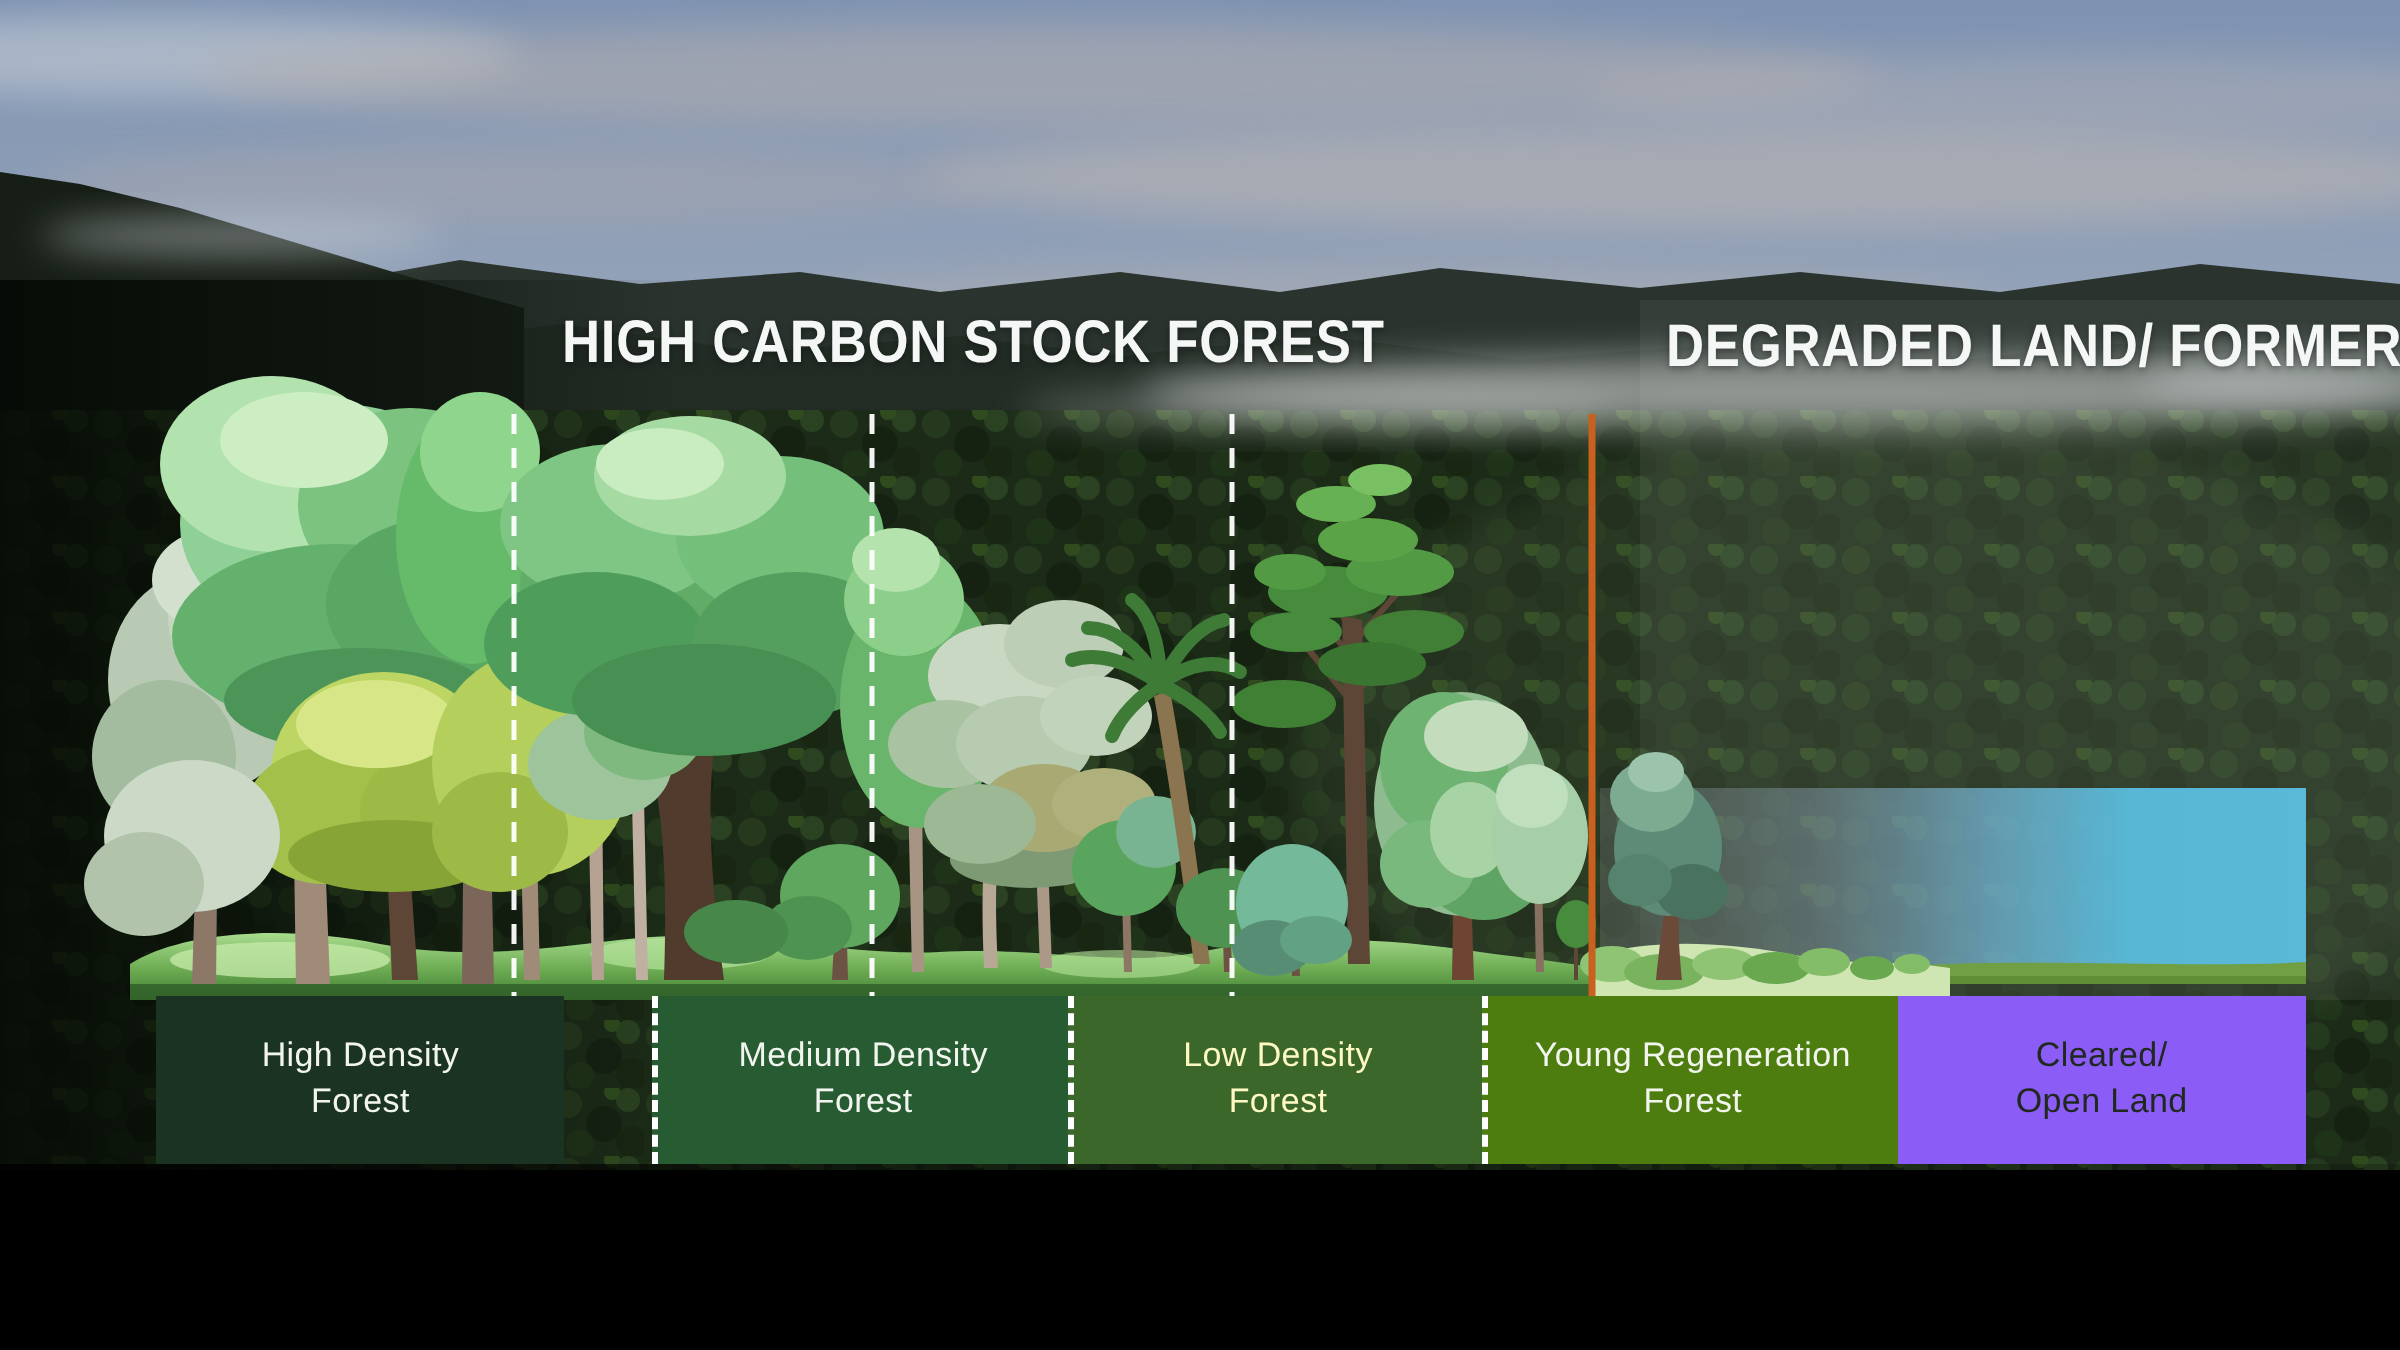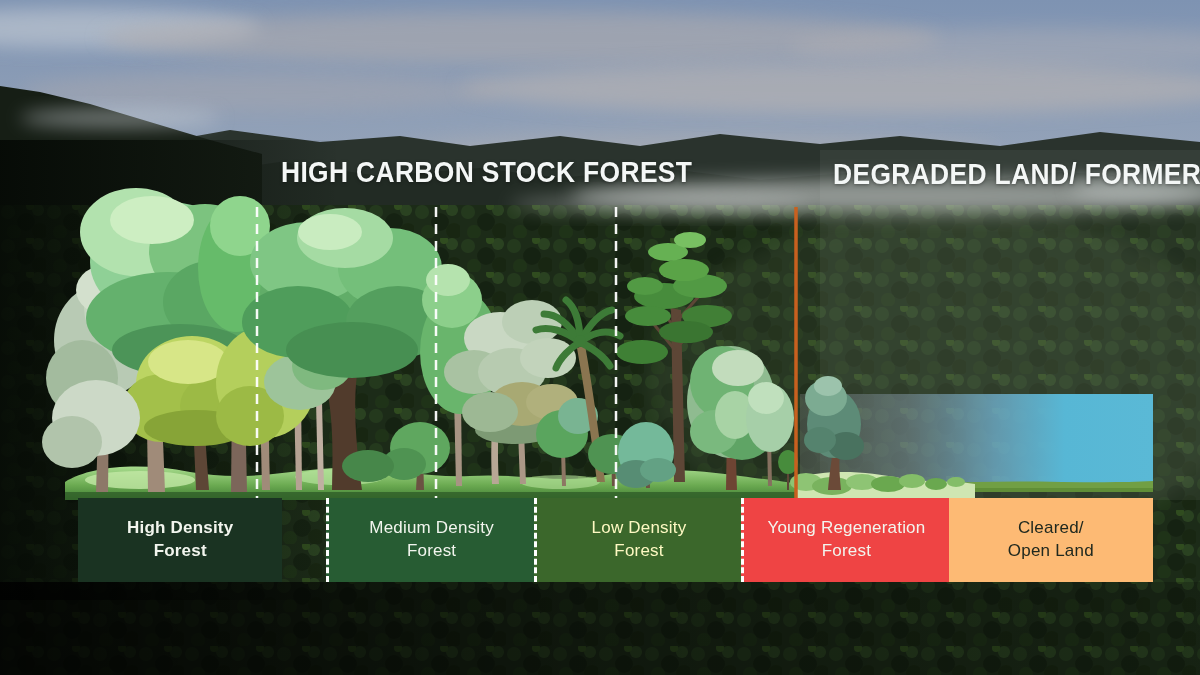--- a/index.html
+++ b/index.html
@@ -1,17 +1,17 @@
 <!DOCTYPE html>
 <html><head>
 <meta charset="utf-8">
 <style>
   html,body{margin:0;padding:0;background:#000;}
   .stage{
-    position:relative;width:1200px;height:675px;overflow:hidden;
+    position:relative;width:1200px;height:585px;overflow:hidden;
     font-family:"Liberation Sans",sans-serif;
   }
   .scene{position:absolute;inset:0;display:block;}
   .zone-title{
     position:absolute;color:#f4f7f6;font-weight:700;font-size:30px;
     letter-spacing:.4px;white-space:nowrap;
     transform:scaleX(.88);transform-origin:left center;
     text-shadow:0 1px 4px rgba(0,0,0,.35);
   }
   .zone-title.left{left:281px;top:155px;}
@@ -268,34 +268,34 @@
       <line x1="436" y1="207" x2="436" y2="498" stroke="#ffffff" stroke-width="2.5" stroke-dasharray="10 7" opacity=".95"></line>
       <line x1="616" y1="207" x2="616" y2="498" stroke="#ffffff" stroke-width="2.5" stroke-dasharray="10 7" opacity=".95"></line>
       <line x1="796" y1="207" x2="796" y2="498" stroke="#c8601f" stroke-width="3.5"></line>
     </g>
   </svg>
 
   <div class="zone-title left">HIGH CARBON STOCK FOREST</div>
   <div class="zone-title right">DEGRADED LAND/ FORMER</div>
 
   <div class="legend">
-    <div class="legend-block" style="background-color: rgb(26, 51, 34); color: rgb(242, 245, 238); font-weight: bold;">
+    <div class="legend-block" style="background-color: rgb(26, 51, 34); color: rgb(242, 245, 238);">
       <span>High Density</span>
       <span>Forest</span>
     </div>
     <div class="legend-block sep-dash" style="background-color: rgb(39, 92, 51); color: rgb(242, 245, 238); margin-left: 44px;">
       <span>Medium Density</span>
       <span>Forest</span>
     </div>
     <div class="legend-block sep-dash" style="background-color: rgb(59, 103, 43); color: #fef9c3;">
       <span>Low Density</span>
       <span>Forest</span>
     </div>
-    <div class="legend-block sep-dash" style="background-color: #ef4444; color: rgb(242, 245, 238);">
+    <div class="legend-block sep-dash" style="background-color: #4d7c0f; color: rgb(242, 245, 238);">
       <span>Young Regeneration</span>
       <span>Forest</span>
     </div>
-    <div class="legend-block" style="background-color: #fdba74; color: rgb(32, 41, 31);">
+    <div class="legend-block" style="background-color: #8b5cf6; color: rgb(32, 41, 31);">
       <span>Cleared/</span>
       <span>Open Land</span>
     </div>
   </div>
 </div>
 
 </body></html>

